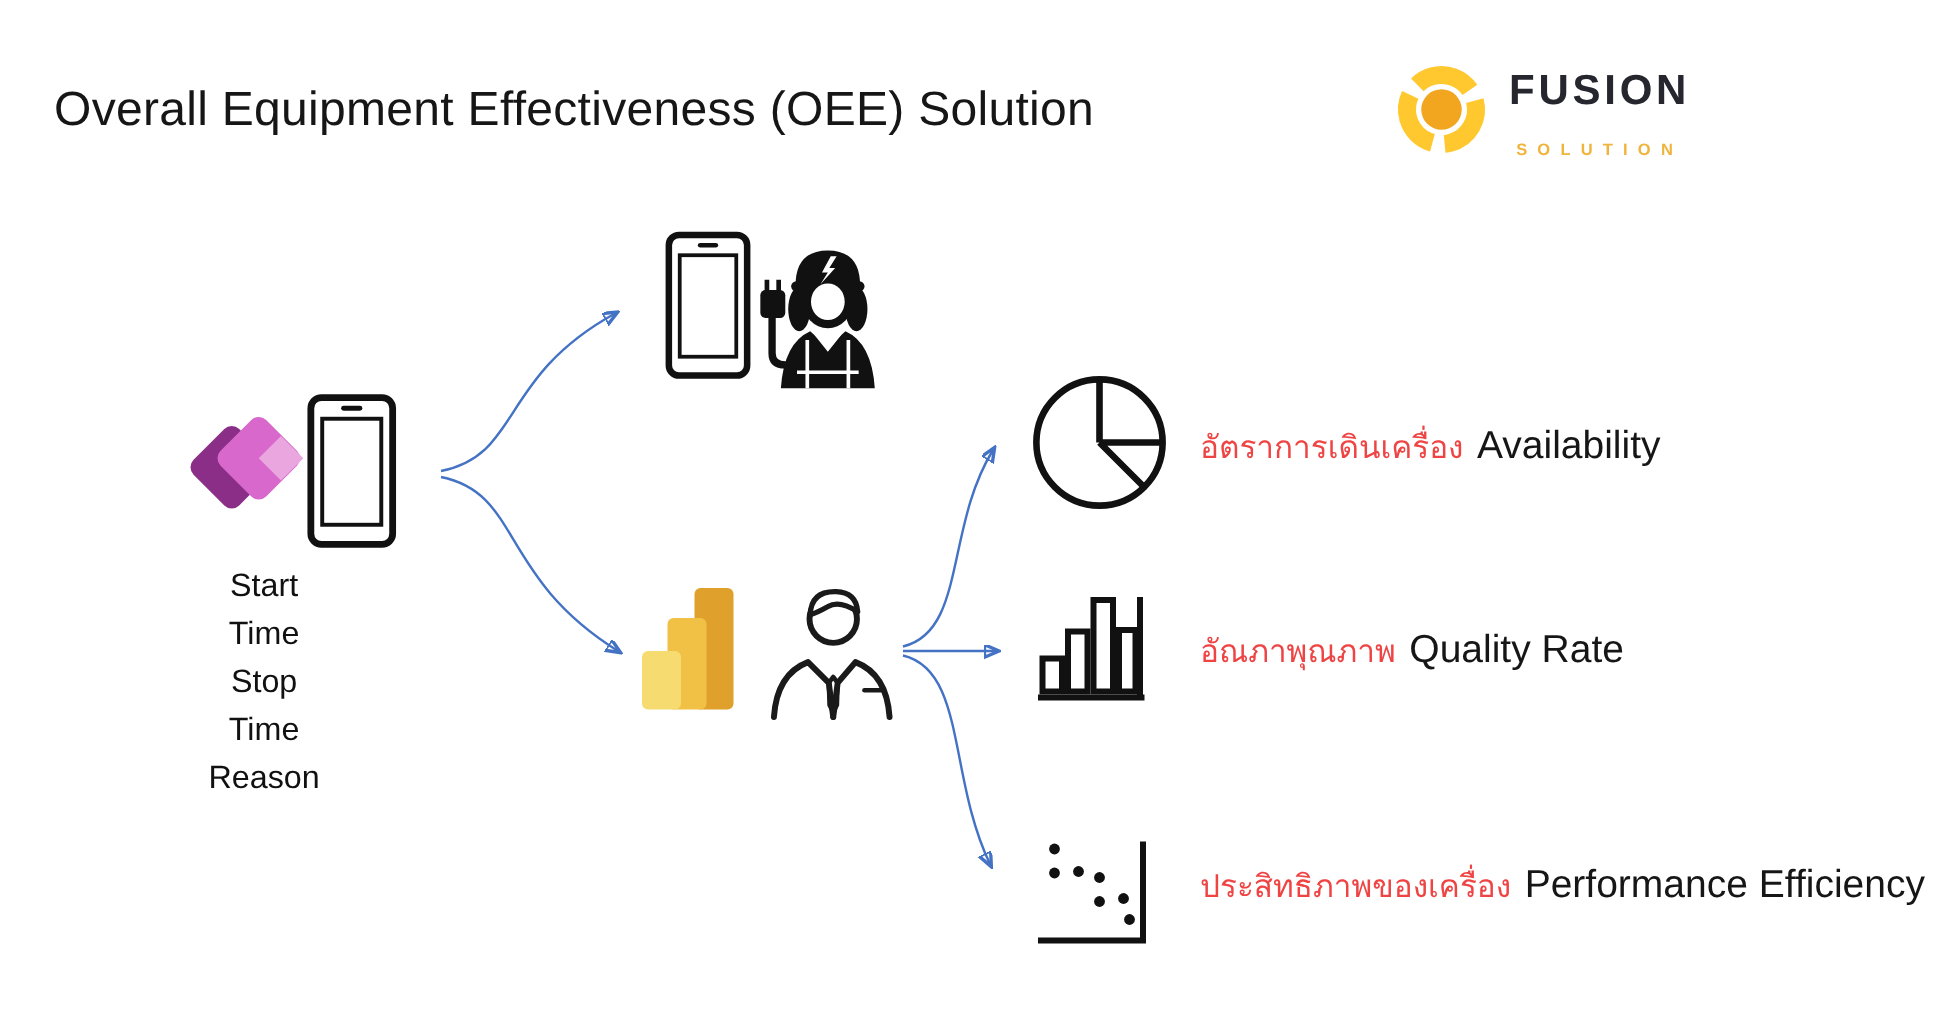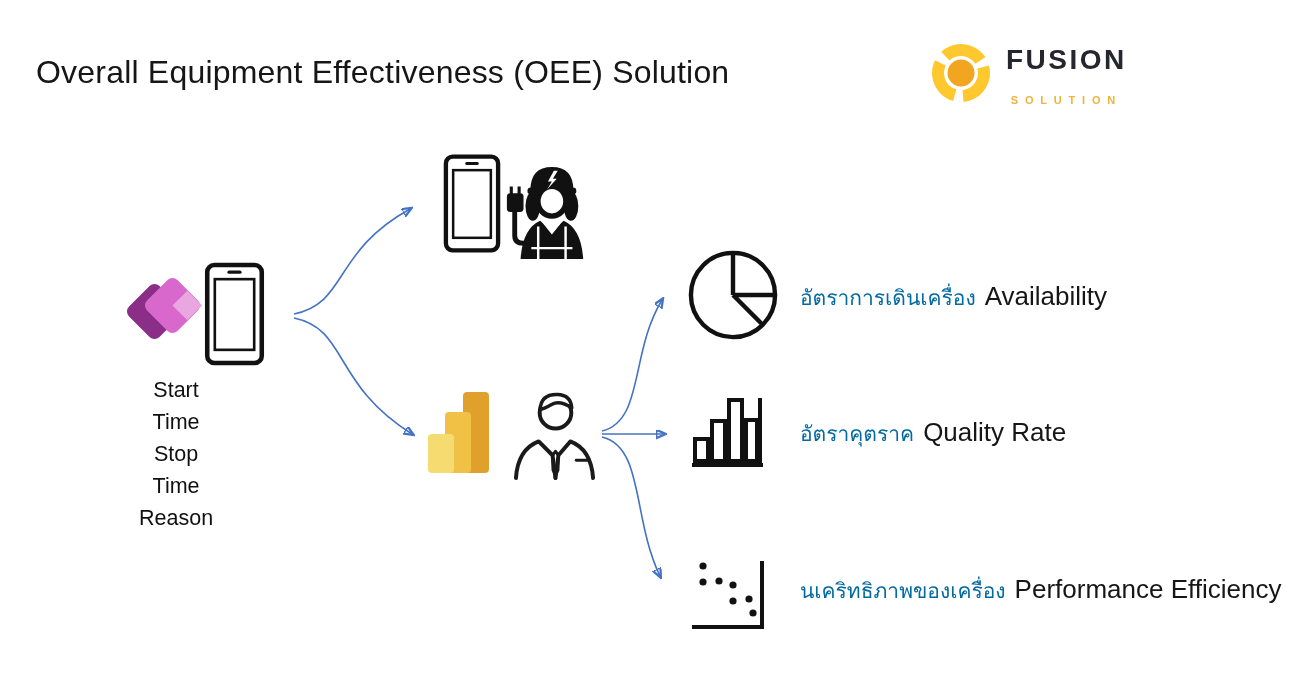--- a/index.html
+++ b/index.html
@@ -32,21 +32,21 @@
   .icon-abs { position: absolute; }
   .input-labels {
     position: absolute; left: 139px; top: 374px;
     font-size: 21.5px; line-height: 32px; color: #111;
   }
   
   .out-text {
     position: absolute; left: 800px;
     display: flex; align-items: baseline; gap: 9px; white-space: nowrap;
   }
-  .out-thai { font-size: 21px; color: #0369a1; }
+  .out-thai { font-size: 21px; color: #ef4444; }
   .out-eng  { font-size: 26px; color: #161616; }
 </style>
 </head>
 <body>
 
 <div class="canvas">
 
   <div class="title">Overall Equipment Effectiveness (OEE) Solution</div>
 
   <div class="logo">
@@ -146,37 +146,37 @@
     <svg class="icon-abs" style="left:690px; top:391px;" width="80" height="88" viewBox="0 0 80 88">
       <path d="M2,74 H73 M70,7 V74" stroke="#111" stroke-width="4" fill="none"></path>
       <g fill="#fff" stroke="#111" stroke-width="4">
         <rect x="5" y="48" width="13" height="22"></rect>
         <rect x="22" y="30" width="13" height="40"></rect>
         <rect x="39" y="9" width="13" height="61"></rect>
         <rect x="56" y="29" width="11" height="41"></rect>
       </g>
     </svg>
     <div class="out-text" style="top:417px;">
-      <span class="out-thai">อัตราคุตราค</span>
+      <span class="out-thai">อัณภาพุณภาพ</span>
       <span class="out-eng">Quality Rate</span>
     </div>
   </div>
 
   <div class="node">
     <svg class="icon-abs" style="left:690px; top:551px;" width="80" height="88" viewBox="0 0 80 88">
       <path d="M2,76 H74 M72,10 V76" stroke="#111" stroke-width="4" fill="none"></path>
       <g fill="#111">
         <circle cx="13" cy="15" r="3.6"></circle>
         <circle cx="13" cy="31" r="3.6"></circle>
         <circle cx="29" cy="30" r="3.6"></circle>
         <circle cx="43" cy="34" r="3.6"></circle>
         <circle cx="43" cy="50" r="3.6"></circle>
         <circle cx="59" cy="48" r="3.6"></circle>
         <circle cx="63" cy="62" r="3.6"></circle>
       </g>
     </svg>
     <div class="out-text" style="top:574px;">
-      <span class="out-thai">นเคริทธิภาพของเครื่อง</span>
+      <span class="out-thai">ประสิทธิภาพของเครื่อง</span>
       <span class="out-eng">Performance Efficiency</span>
     </div>
   </div>
 
 </div>
 
 </body></html>

